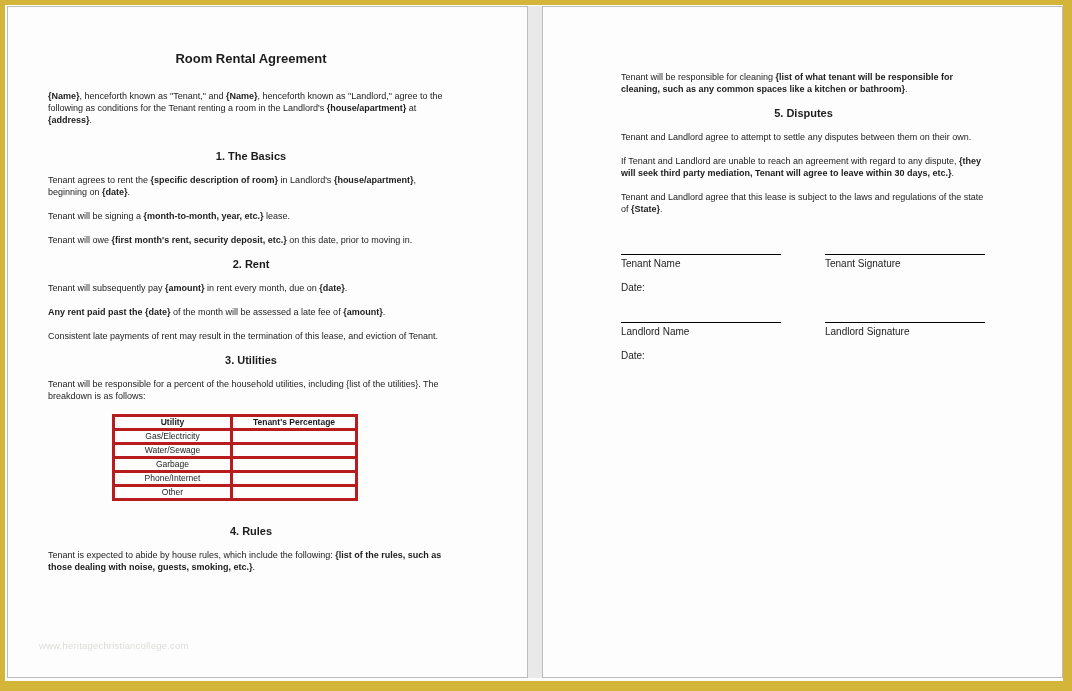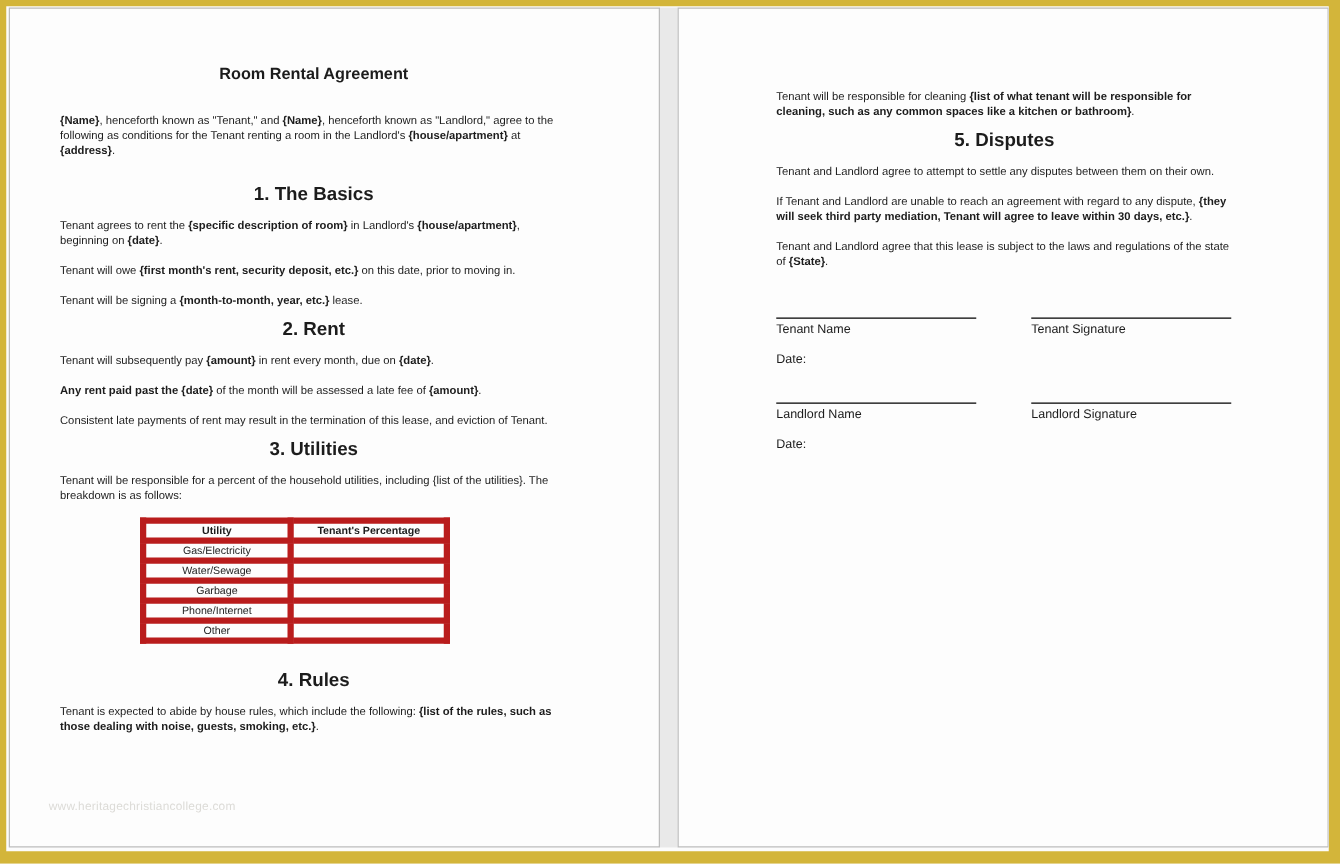--- a/index.html
+++ b/index.html
@@ -44,36 +44,36 @@
     font-size: 13px;
     line-height: 15px;
     font-weight: bold;
     text-align: center;
     margin: 0 0 24px 0;
   }
 
   p.body-p { margin: 0 0 12px 0; }
 
   .sec {
-    font-size: 15px;
+    font-size: 11px;
     line-height: 12px;
     font-weight: bold;
     text-align: center;
     margin: 11px 0 12px 0;
   }
   .sec.big-gap { margin-top: 24px; }
 
   .gap-before { margin-top: 31px; }
 
   .util-table {
     border-collapse: collapse;
     margin: 9px 0 0 64px;
   }
   .util-table th, .util-table td {
-    border: 5px solid #b91c1c;
+    border: 3px solid #b91c1c;
     font-size: 8.5px;
     line-height: 11px;
     height: 12px;
     padding: 0 2px;
     text-align: center;
   }
   .util-table th { font-weight: bold; }
   .util-table .col-utility    { width: 118px; }
   .util-table .col-percentage { width: 125px; }
 
@@ -109,22 +109,22 @@
   <div class="page-gap"></div>
 
   <div class="page page-left">
 
     <div class="doc-title">Room Rental Agreement</div>
 
     <p class="body-p"><span style="font-weight: bold;">{Name}</span><span style="font-weight: normal;">, henceforth known as "Tenant," and </span><span style="font-weight: bold;">{Name}</span><span style="font-weight: normal;">, henceforth known as "Landlord," agree to the following as conditions for the Tenant renting a room in the Landlord's </span><span style="font-weight: bold;">{house/apartment}</span><span style="font-weight: normal;"> at </span><span style="font-weight: bold;">{address}</span><span style="font-weight: normal;">.</span></p>
 
     <div class="sec big-gap">1. The Basics</div>
     <p class="body-p"><span style="font-weight: normal;">Tenant agrees to rent the </span><span style="font-weight: bold;">{specific description of room}</span><span style="font-weight: normal;"> in Landlord's </span><span style="font-weight: bold;">{house/apartment}</span><span style="font-weight: normal;">, beginning on </span><span style="font-weight: bold;">{date}</span><span style="font-weight: normal;">.</span></p>
+    <p class="body-p"><span style="font-weight: normal;">Tenant will be signing a </span><span style="font-weight: bold;">{month-to-month, year, etc.}</span><span style="font-weight: normal;"> lease.</span></p>
     <p class="body-p"><span style="font-weight: normal;">Tenant will owe </span><span style="font-weight: bold;">{first month's rent, security deposit, etc.}</span><span style="font-weight: normal;"> on this date, prior to moving in.</span></p>
-    <p class="body-p"><span style="font-weight: normal;">Tenant will be signing a </span><span style="font-weight: bold;">{month-to-month, year, etc.}</span><span style="font-weight: normal;"> lease.</span></p>
 
     <div class="sec">2. Rent</div>
     <p class="body-p"><span style="font-weight: normal;">Tenant will subsequently pay </span><span style="font-weight: bold;">{amount}</span><span style="font-weight: normal;"> in rent every month, due on </span><span style="font-weight: bold;">{date}</span><span style="font-weight: normal;">.</span></p>
     <p class="body-p"><span style="font-weight: bold;">Any rent paid past the </span><span style="font-weight: bold;">{date}</span><span style="font-weight: normal;"> of the month will be assessed a late fee of </span><span style="font-weight: bold;">{amount}</span><span style="font-weight: normal;">.</span></p>
     <p class="body-p"><span style="font-weight: normal;">Consistent late payments of rent may result in the termination of this lease, and eviction of Tenant.</span></p>
 
     <div class="sec">3. Utilities</div>
     <p class="body-p"><span style="font-weight: normal;">Tenant will be responsible for a percent of the household utilities, including {list of the utilities}. The breakdown is as follows:</span></p>
 
     <table class="util-table">

